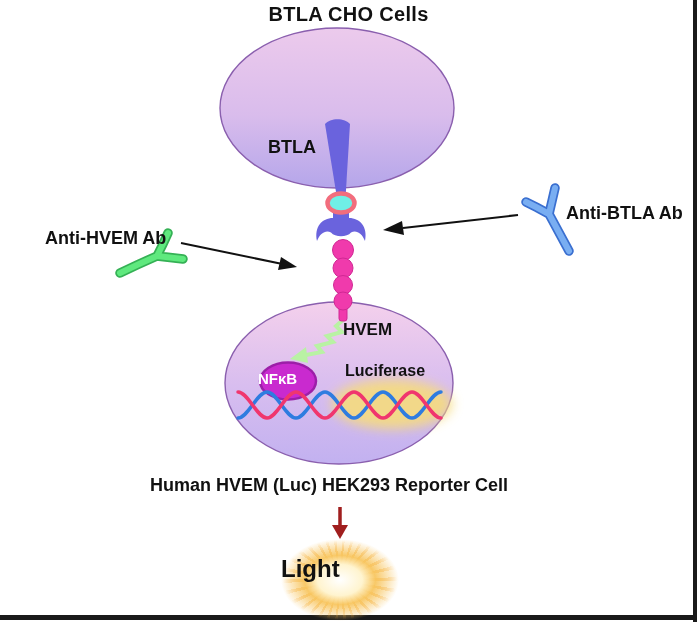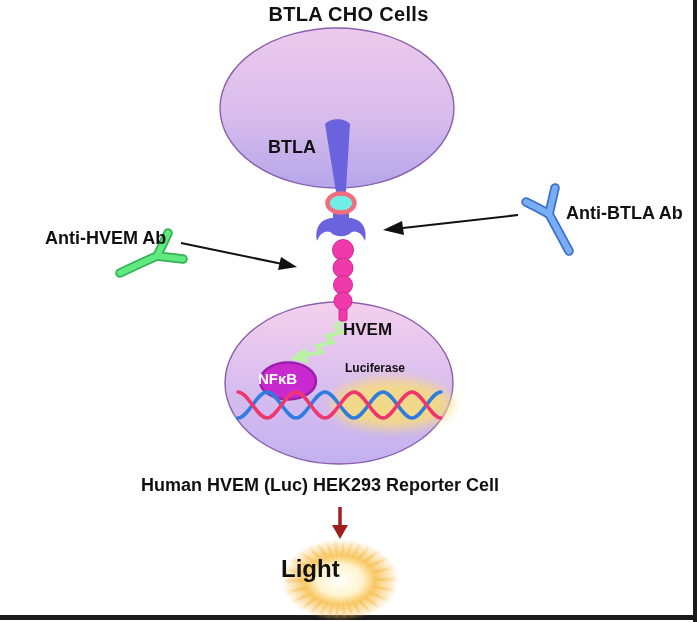--- a/index.html
+++ b/index.html
@@ -6,23 +6,23 @@
   #stage{
     position:relative;width:697px;height:622px;background:#ffffff;
     overflow:hidden;font-family:"Liberation Sans",sans-serif;
   }
   .lbl{position:absolute;color:#111;font-weight:bold;white-space:nowrap;line-height:1.1;}
   #title{top:3px;left:0;width:697px;text-align:center;font-size:20px;letter-spacing:.3px;}
   #btla-label{top:138px;left:268px;font-size:18px;}
   #anti-hvem-label{top:229px;left:10px;font-size:18px;margin-left:35px;}
   #anti-btla-label{top:204px;left:566px;font-size:18px;}
   #hvem-label{top:321px;left:343px;font-size:17px;}
-  #luciferase-label{top:362px;left:345px;font-size:12px;}
+  #luciferase-label{top:362px;left:345px;font-size:16px;}
   #nfkb-label{top:371px;left:258px;width:60px;font-size:15px;color:#ffffff;}
-  #caption{top:476px;left:0;width:640px;text-align:center;font-size:18px;}
+  #caption{top:476px;left:0;width:640px;text-align:center;font-size:18px;padding-left:9px;}
   #light-label{top:556px;left:281px;width:118px;text-align:left;font-size:24px;z-index:6;}
   svg{position:absolute;left:0;top:0;}
   
   #light-burst{position:absolute;left:281px;top:539px;width:118px;height:82px;z-index:5;}
   #light-burst .rays{
     position:absolute;inset:0;border-radius:50%;
     background:repeating-conic-gradient(from 3deg, rgba(245,164,48,.9) 0deg 4deg, rgba(255,255,255,0) 4deg 12deg);
     -webkit-mask-image:radial-gradient(ellipse closest-side,#000 0%,#000 52%,transparent 97%);
     mask-image:radial-gradient(ellipse closest-side,#000 0%,#000 52%,transparent 97%);
     filter:blur(.7px);

